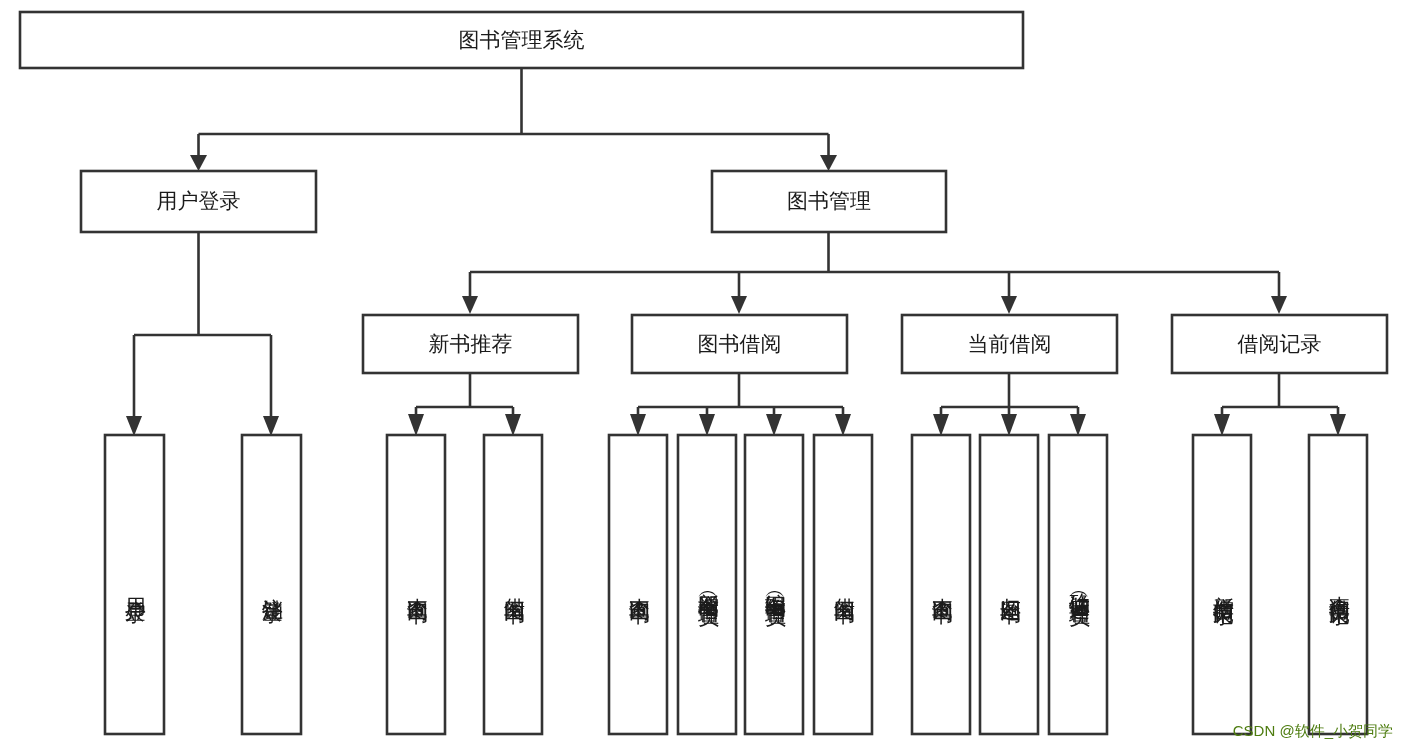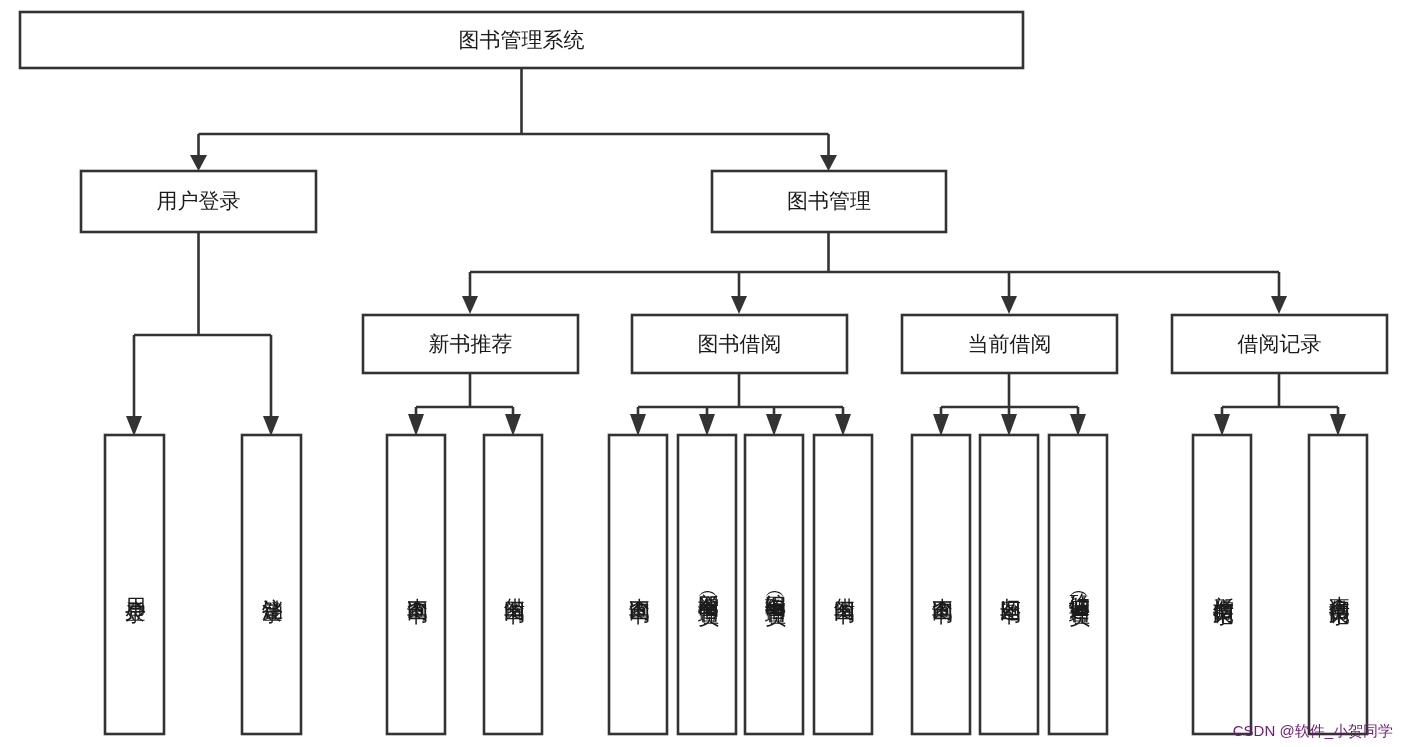--- a/index.html
+++ b/index.html
@@ -50,21 +50,21 @@
     writing-mode: vertical-rl;
     text-orientation: upright;
     letter-spacing: 2px;
   }
   .watermark {
     position: absolute;
     right: 12px;
     bottom: 6px;
     font-family: "Liberation Sans", "DejaVu Sans", sans-serif;
     font-size: 15px;
-    color: #701a75;
+    color: #4d7c0f;
     white-space: nowrap;
     user-select: none;
   }
 </style>
 </head>
 <body>
 
 <div id="canvas">
 
   <svg class="diagram" viewBox="0 0 1405 747">

